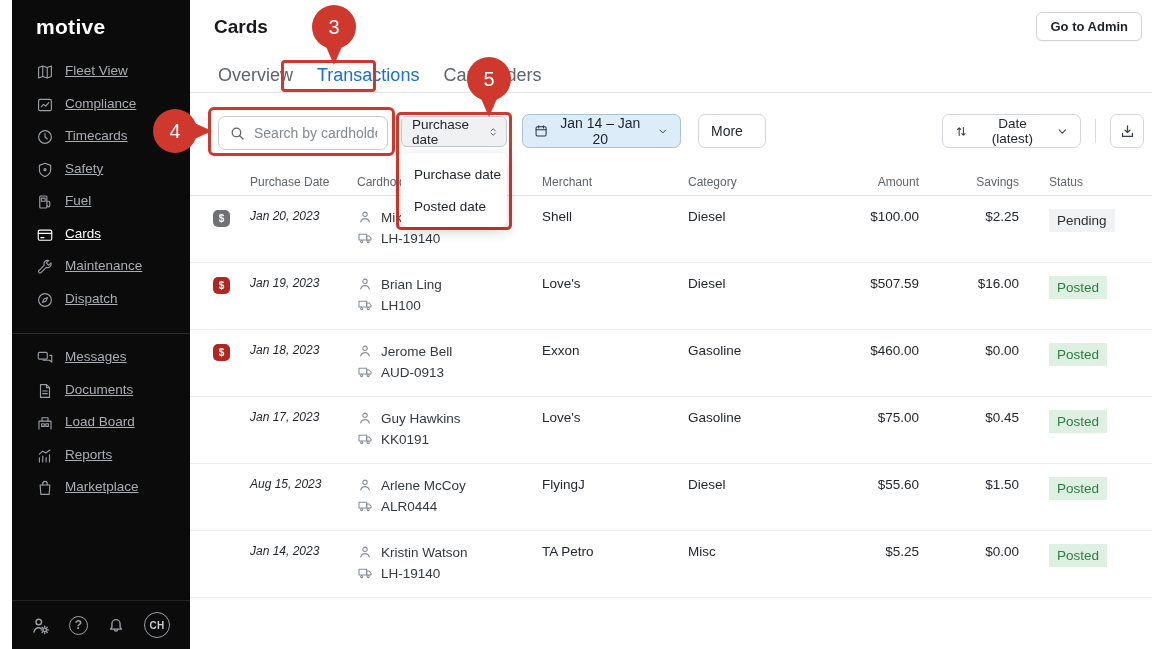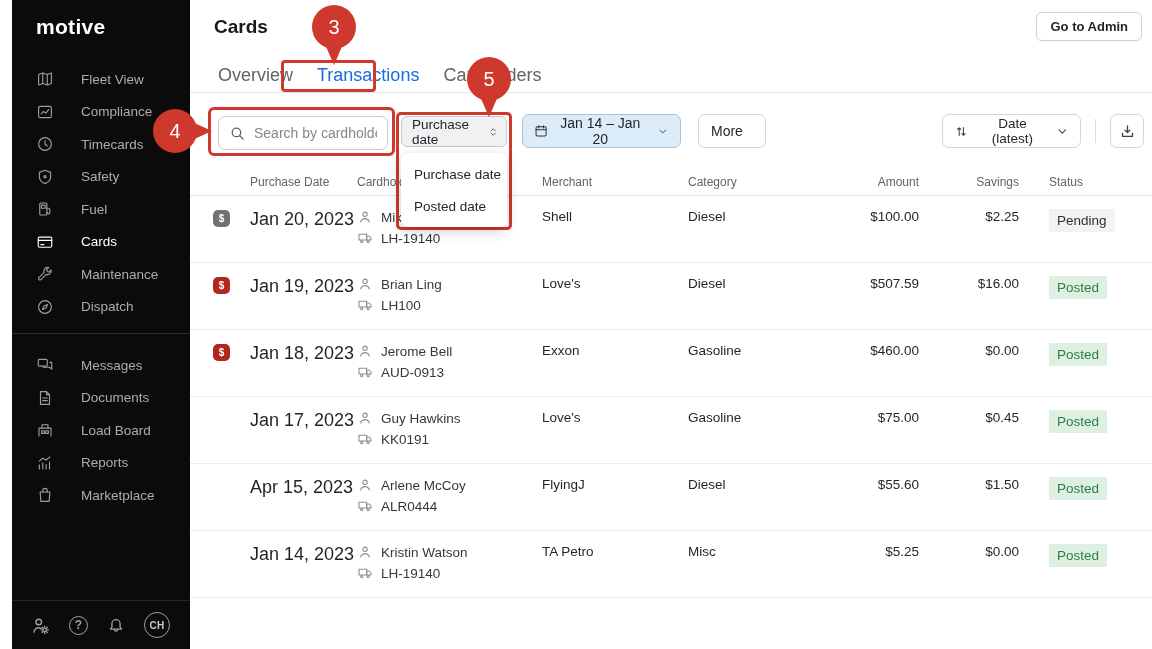--- a/index.html
+++ b/index.html
@@ -5,22 +5,22 @@
   * { margin:0; padding:0; box-sizing:border-box; }
   html,body { width:1152px; height:649px; overflow:hidden; background:#fff;
               font-family:"Liberation Sans", sans-serif; }
   .app { width:1152px; height:649px; display:flex; position:relative;margin-left:12px; }
 
   
   .sidebar { width:178px; min-width:178px; background:#0b0b0c; color:#aeb2b6;
              display:flex; flex-direction:column; position:relative; z-index:5; }
   .logo { margin:15px 0 20px 24px; font-size:21px; font-weight:700; color:#fff; letter-spacing:.3px; }
   .nav { display:flex; flex-direction:column; margin-top:4px; }
-  .nav-item { display:flex; align-items:center; gap:27px; padding:0 24px; height:32.5px;
-              font-size:13.5px; color:#a9adb2; cursor:pointer; white-space:nowrap; }
+  .nav-item { display:flex; gap:11px; padding:0 24px; height:32.5px;
+              font-size:13.5px; color:#a9adb2; cursor:pointer; white-space:nowrap;text-decoration:underline; }
   .nav-item svg { stroke:#9b9fa4; }
   .nav-item.active { color:#ffffff; font-weight:500; }
   .nav-item.active svg { stroke:#ffffff; }
   .nav-divider { border-top:1px solid #2a2b2d; margin:10px 0 11px 0; }
   .side-footer { margin-top:auto; border-top:1px solid #242527; height:49px;
                  display:flex; align-items:center; justify-content:space-between; padding:0 20px 0 18px; }
   .foot-icon { display:flex; align-items:center; justify-content:center; cursor:pointer; }
   .help-circle { width:19px; height:19px; border:1.5px solid #9b9fa4; border-radius:50%;
                  color:#9b9fa4; font-size:12px; font-weight:700; display:flex; align-items:center; justify-content:center; }
   .avatar { width:26px; height:26px; border:1.5px solid #9b9fa4; border-radius:50%;
@@ -88,21 +88,21 @@
 
   
   .thead, .trow { display:grid; grid-template-columns:37px 107px 185px 146px 104px 127px 100px 123px;
                   padding-left:23px; width:975px; }
   .thead { position:absolute; top:168px; left:0; height:28px; align-items:center;
            border-bottom:1px solid #e1e3e5; font-size:12px; color:#5f6469; }
   .tbody { position:absolute; top:196px; left:0; }
   .trow { height:67px; border-bottom:1px solid #ececee; padding-top:13px; font-size:13.5px; color:#23272c; }
   .num { text-align:right; }
   .status-col { padding-left:30px; }
-  .date-cell { font-size:18px; color:#1f2328; }
+  .date-cell { font-size:12px; color:#1f2328;font-style:italic; }
   .holder-cell { display:flex; flex-direction:column; gap:5px; }
   .holder-line { display:flex; align-items:center; gap:8px; color:#34393e; font-size:13.5px; }
   .holder-line svg { stroke:#878d94; flex:none; }
   .dollar-badge { width:17px; height:17px; border-radius:5px; color:#fff; font-size:10px; font-weight:700;
                   display:flex; align-items:center; justify-content:center; margin-top:1px; }
   .badge-gray { background:#6f7175; }
   .badge-red { background:#b3261e; }
   .status-badge { display:inline-block; padding:4px 8px; border-radius:0; font-size:13.5px; }
   .status-gray { background:#f1f2f3; color:#2d2f31; }
   .status-green { background:#def0e2; color:#2f7d44; }
@@ -458,21 +458,21 @@
     <div class="num">$0.45</div>
     <div class="status-col">
       <span class="status-badge status-green">Posted</span>
     </div>
   </div>
 
   <div class="trow">
     <div>
       
     </div>
-    <div class="date-cell">Apr 15, 2023</div>
+    <div class="date-cell">Aug 15, 2023</div>
     <div class="holder-cell">
       <div class="holder-line">
         <svg width="16" height="16" viewBox="0 0 24 24" stroke-width="1.6">
           <circle cx="12" cy="8" r="3.3"></circle>
                 <path d="M5.5 19.5c1-3.3 3.6-5.1 6.5-5.1s5.5 1.8 6.5 5.1"></path>
         </svg>
         <span>Arlene McCoy</span>
       </div>
       <div class="holder-line">
         <svg width="16" height="16" viewBox="0 0 24 24" stroke-width="1.6">

